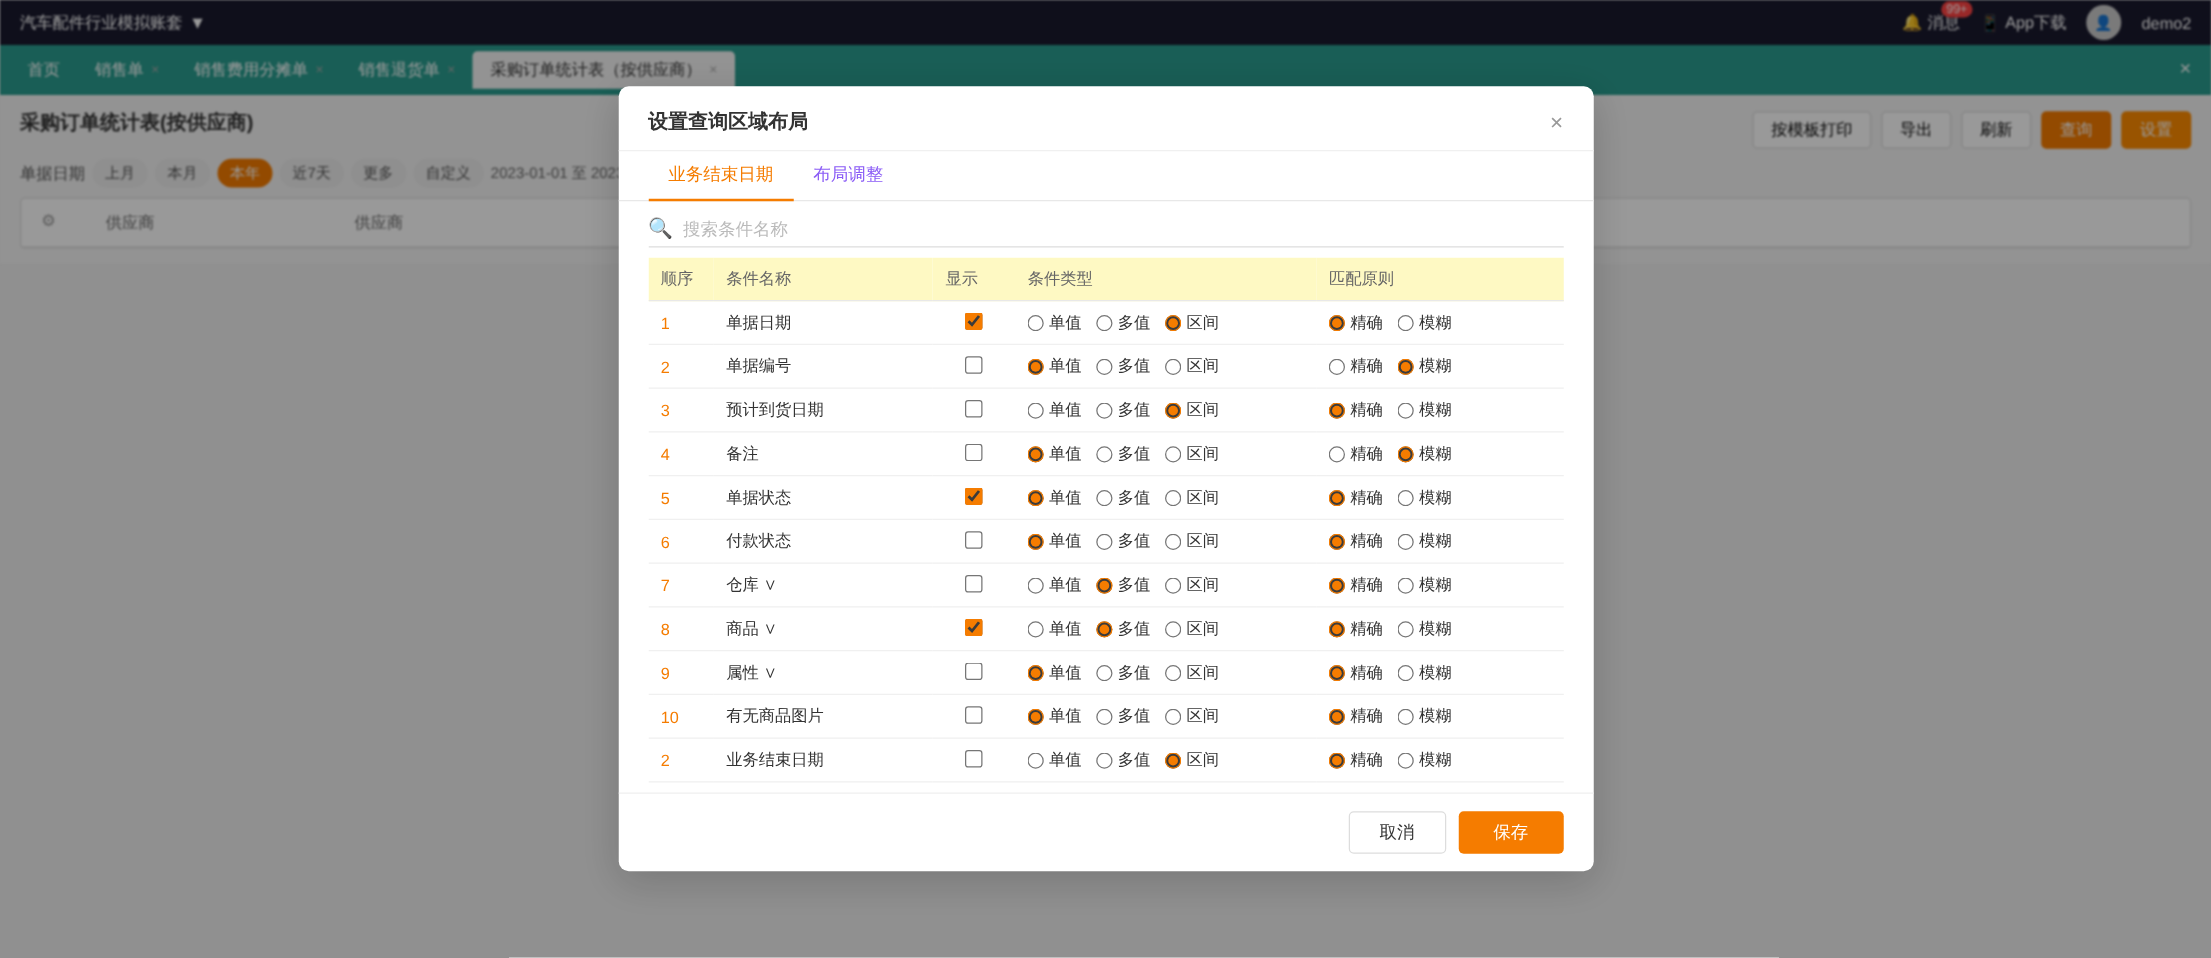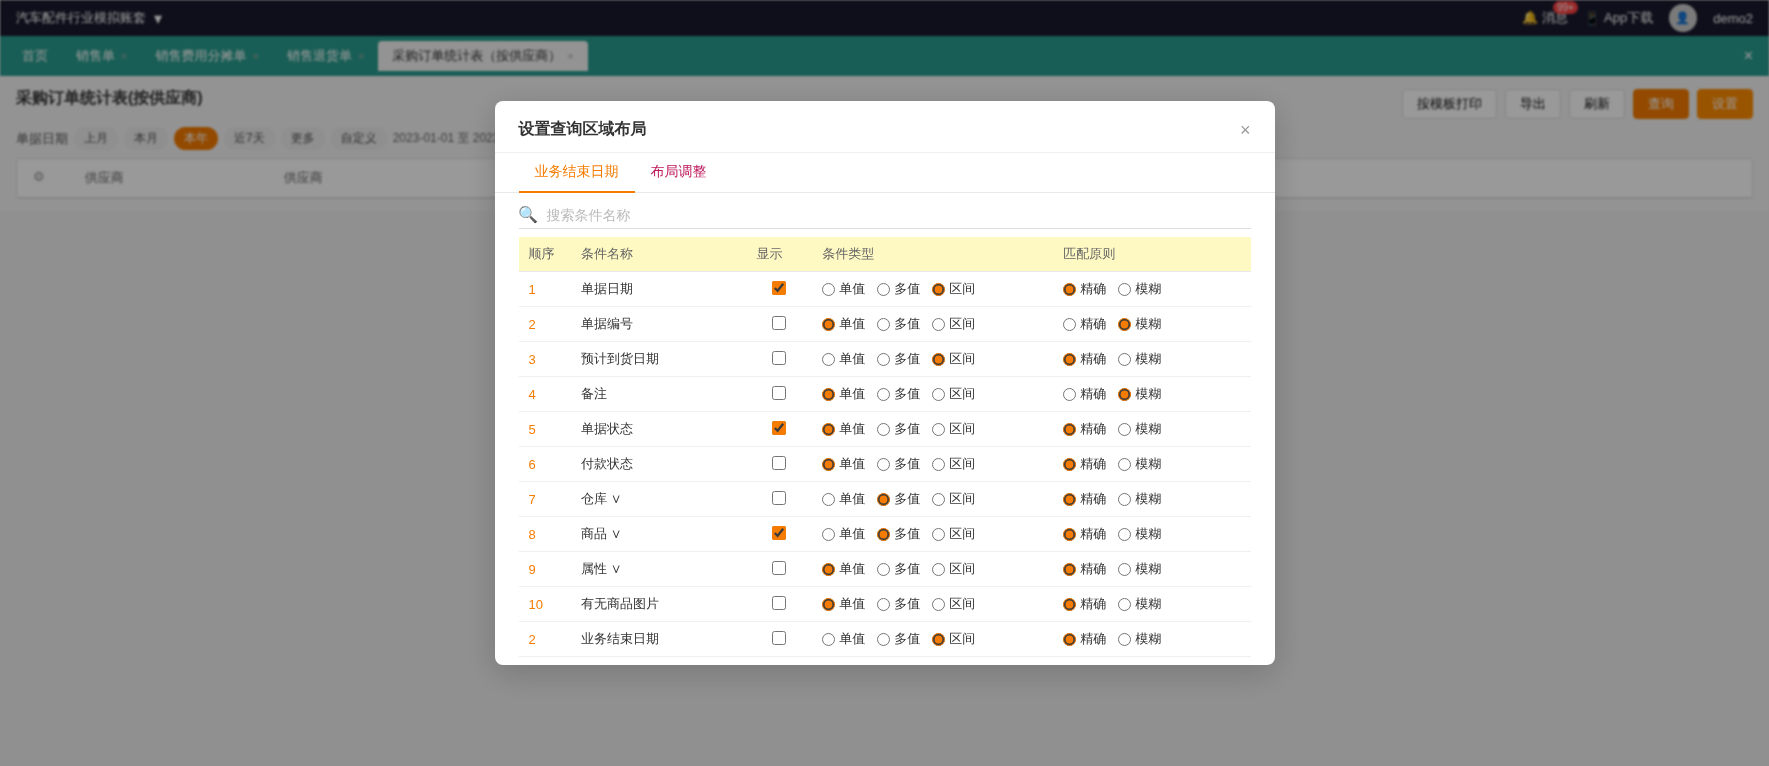--- a/index.html
+++ b/index.html
@@ -80,21 +80,21 @@
     .modal-header {
       padding: 18px 24px 12px;
       border-bottom: 1px solid #f0f0f0;
       display: flex; align-items: center; justify-content: space-between; gap: 16px;
     }
     .modal-title { font-size: 16px; font-weight: bold; color: #333; }
     .modal-close { cursor: pointer; color: #999; font-size: 18px; line-height: 1; }
 
     
     .modal-tabs { display: flex; padding: 0 24px; border-bottom: 1px solid #e8e8e8; gap: 0; }
-    .modal-tab { padding: 10px 16px; font-size: 14px; cursor: pointer; color: #be185d; border-bottom: 2px solid transparent; margin-bottom: -1px; }
+    .modal-tab { padding: 10px 16px; font-size: 14px; cursor: pointer; color: #8b5cf6; border-bottom: 2px solid transparent; margin-bottom: -1px; }
     .modal-tab.active { color: #f57c00; border-bottom-color: #f57c00; }
 
     
     .modal-search { padding: 12px 24px 8px; }
     .search-box { display: flex; align-items: center; border-bottom: 1px solid #ddd; padding-bottom: 4px; gap: 8px; }
     .search-box input { border: none; outline: none; font-size: 14px; color: #333; width: 200px; }
     .search-box input::placeholder { color: #bbb; }
 
     
     .modal-table-wrap { flex: 1; overflow: auto; padding: 0 24px 8px; }
@@ -444,14 +444,18 @@
                 <div class="radio-group">
                   <label class="radio-label"><input type="radio" name="match-11" value="精确" checked="" style="">精确</label>
                   <label class="radio-label"><input type="radio" name="match-11" value="模糊" style="">模糊</label>
                 </div>
               </td>
             </tr>
           </tbody>
       </table>
     </div>
 
+    <div class="modal-footer">
+      <button class="btn-cancel">取消</button>
+      <button class="btn-save">保存</button>
+    </div>
   </div>
 </div>
 
 </body></html>

